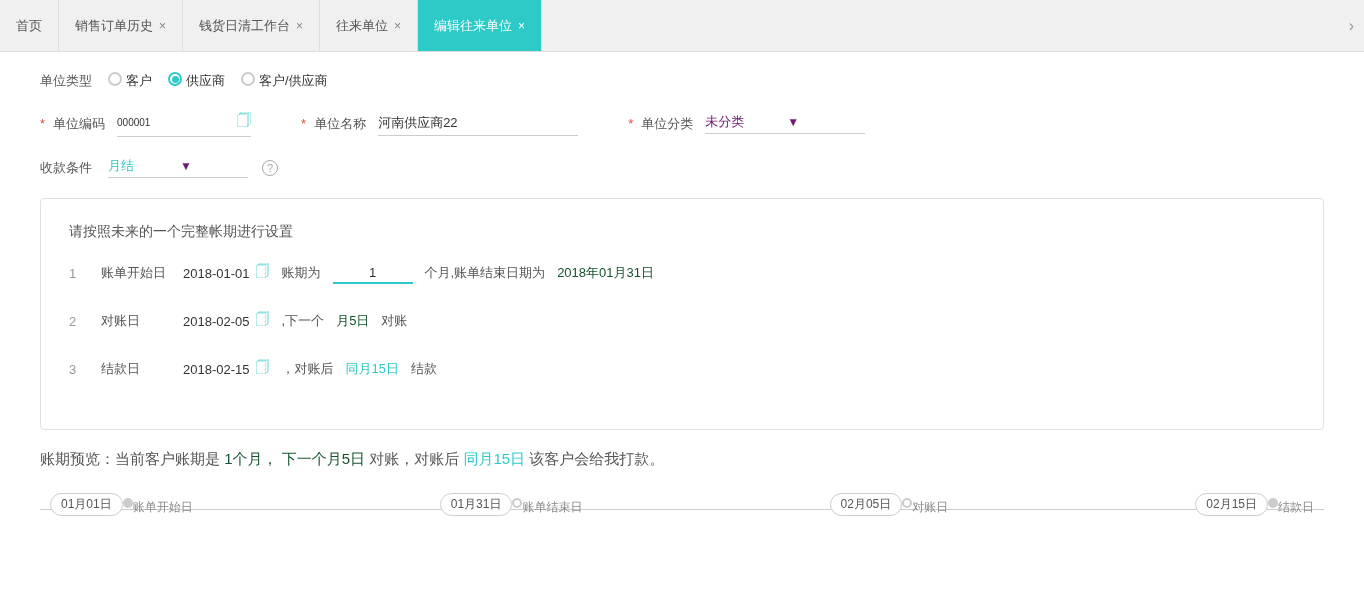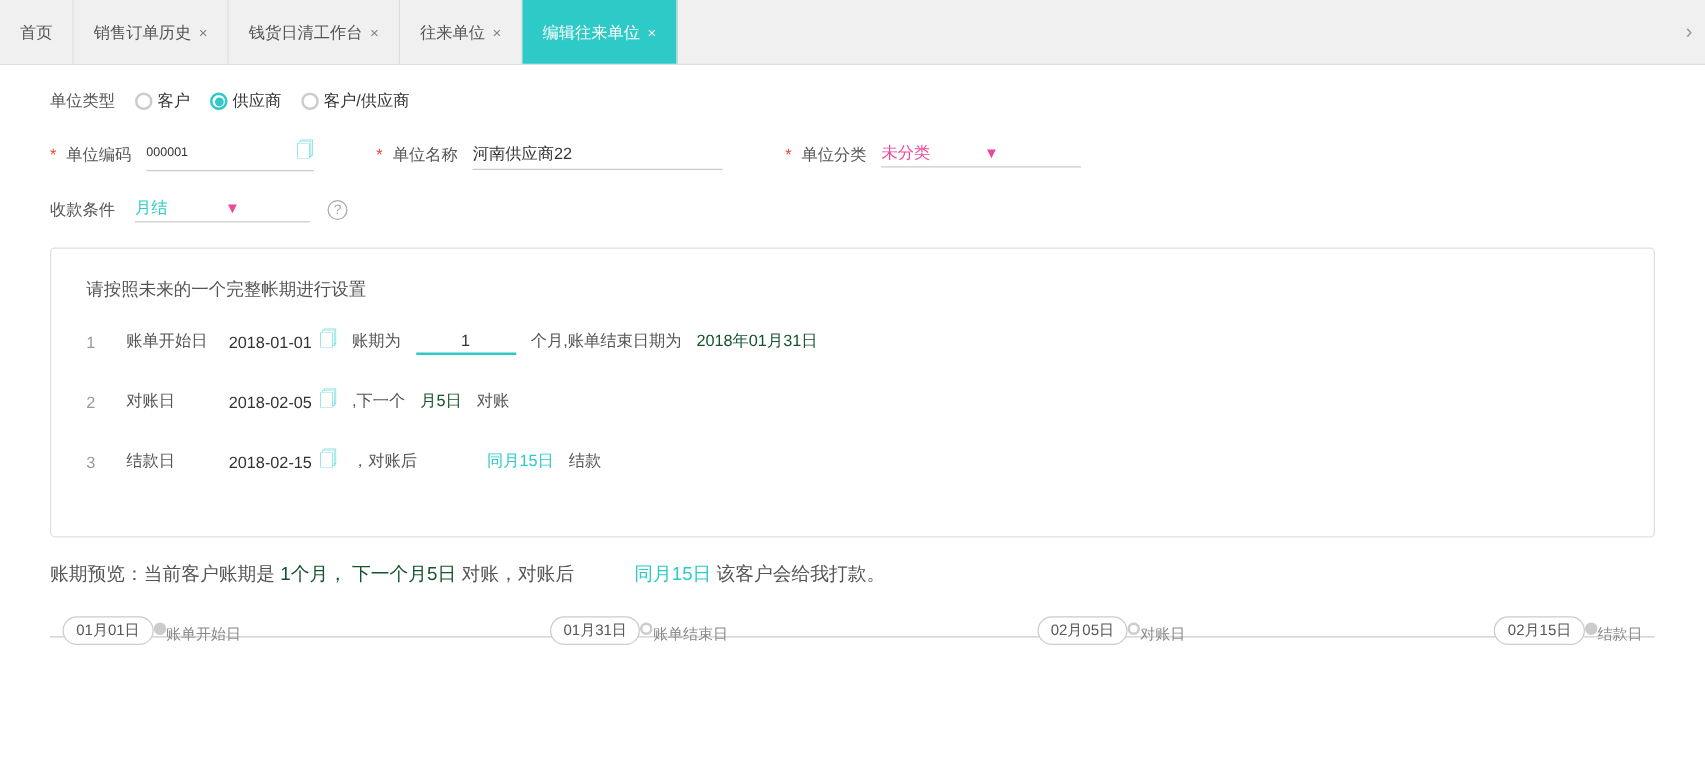--- a/index.html
+++ b/index.html
@@ -71,21 +71,20 @@
       color: #e74c3c;
       margin-right: 2px;
     }
     .radio-group {
       display: flex;
       align-items: center;
       gap: 16px;
     }
     .radio-item {
       display: flex;
-      align-items: center;
       gap: 4px;
       cursor: pointer;
     }
     .radio-circle {
       width: 14px;
       height: 14px;
       border-radius: 50%;
       border: 2px solid #ccc;
       display: inline-flex;
       align-items: center;
@@ -143,21 +142,21 @@
     
     .dropdown-field {
       display: flex;
       align-items: center;
       border-bottom: 1px solid #ccc;
       padding-bottom: 2px;
       min-width: 120px;
       cursor: pointer;
     }
     .dropdown-field span {
-      color: #ec4899;
+      color: #701a75;
       flex: 1;
     }
     .dropdown-arrow {
       color: #999;
       font-size: 12px;
       margin-left: 4px;
     }
 
     
     .section-box {
@@ -195,21 +194,21 @@
     }
     .date-value {
       color: #333;
       font-size: 13px;
     }
     .row-desc {
       color: #555;
       font-size: 13px;
     }
     .highlight-orange { color: #14532d; }
-    .highlight-teal { color: #2ecac8; margin-left: 44px; }
+    .highlight-teal { color: #2ecac8; }
 
     
     .period-input {
       border: none;
       border-bottom: 2px solid #2ecac8;
       outline: none;
       width: 80px;
       font-size: 13px;
       color: #333;
       padding: 2px 4px;

